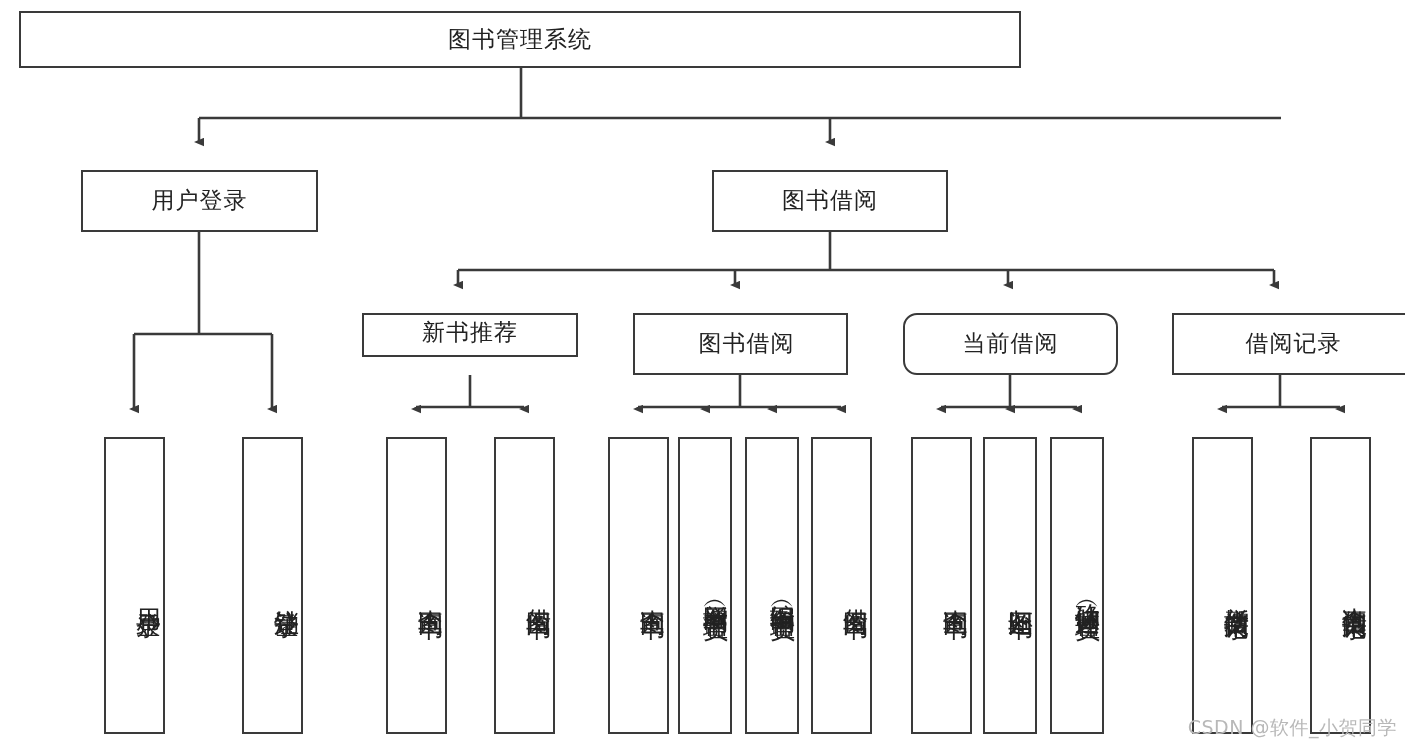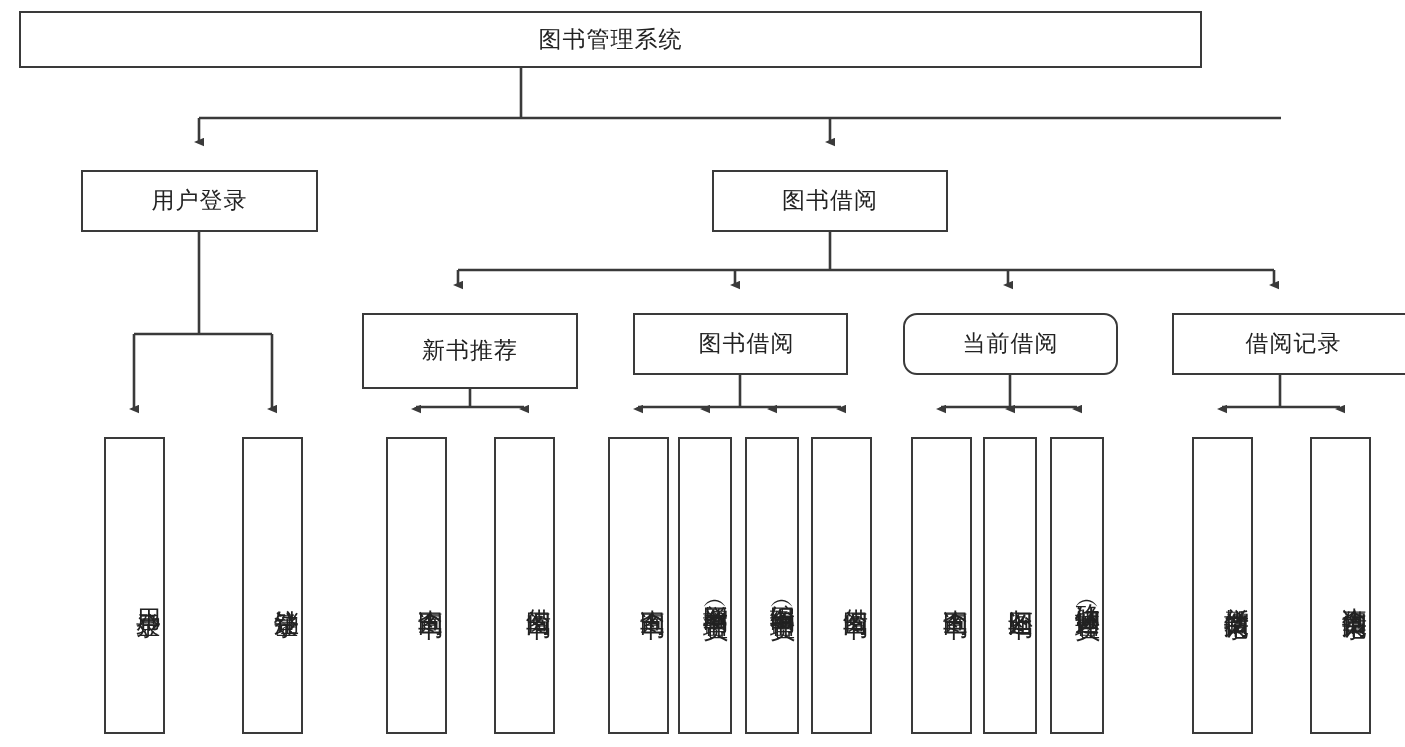--- a/index.html
+++ b/index.html
@@ -95,26 +95,26 @@
       <path d="M1010,407 L1010,409" marker-end="url(#arrow)"></path>
       <path d="M1077,407 L1077,409" marker-end="url(#arrow)"></path>
 
       <path d="M1280,375 L1280,407"></path>
       <path d="M1222,407 L1340,407"></path>
       <path d="M1222,407 L1222,409" marker-end="url(#arrow)"></path>
       <path d="M1340,407 L1340,409" marker-end="url(#arrow)"></path>
     </g>
   </svg>
 
-  <div class="node h title" style="left:19px;top:11px;width:1183px;height:57px;">图书管理系统</div>
+  <div class="node h title" style="left:19px;top:11px;width:1002px;height:57px;">图书管理系统</div>
 
   <div class="node h" style="left:81px;top:170px;width:237px;height:62px;">用户登录</div>
   <div class="node h" style="left:712px;top:170px;width:236px;height:62px;">图书借阅</div>
 
-  <div class="node h" style="left:362px;top:313px;width:216px;height:76px;">新书推荐</div>
+  <div class="node h" style="left:362px;top:313px;width:216px;height:44px;font-family:Liberation Mono, monospace;">新书推荐</div>
   <div class="node h" style="left:633px;top:313px;width:215px;height:62px;padding-left:12px;">图书借阅</div>
   <div class="node h" style="left:903px;top:313px;width:215px;height:62px;border-radius:14px;">当前借阅</div>
   <div class="node h" style="left:1172px;top:313px;width:243px;height:62px;">借阅记录</div>
 
   <div class="node v" style="left:104px;top:437px;width:61px;height:297px;">用户登录</div>
   <div class="node v" style="left:242px;top:437px;width:61px;height:297px;">注销登录</div>
 
   <div class="node v" style="left:386px;top:437px;width:61px;height:297px;">查询图书</div>
   <div class="node v" style="left:494px;top:437px;width:61px;height:297px;">借阅图书</div>
 
@@ -123,14 +123,15 @@
   <div class="node v" style="left:745px;top:437px;width:54px;height:297px;">编辑图书（管理员）</div>
   <div class="node v" style="left:811px;top:437px;width:61px;height:297px;">借阅图书</div>
 
   <div class="node v" style="left:911px;top:437px;width:61px;height:297px;">查询图书</div>
   <div class="node v" style="left:983px;top:437px;width:54px;height:297px;">归还图书</div>
   <div class="node v" style="left:1050px;top:437px;width:54px;height:297px;">确认归还（管理员）</div>
 
   <div class="node v" style="left:1192px;top:437px;width:61px;height:297px;">新增借阅记录</div>
   <div class="node v" style="left:1310px;top:437px;width:61px;height:297px;">查询借阅记录</div>
 
+  <div class="watermark">CSDN @软件_小贺同学</div>
 
 </div>
 
 </body></html>

